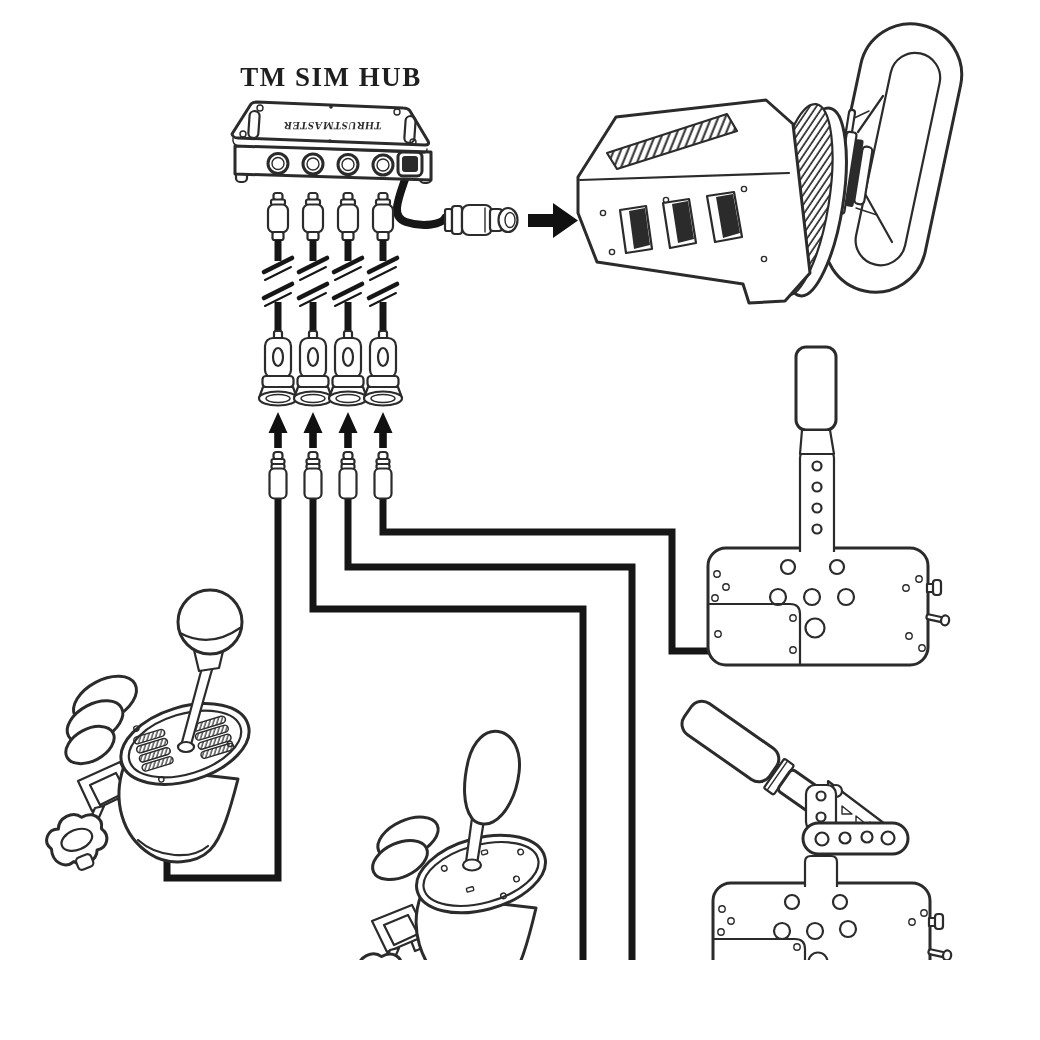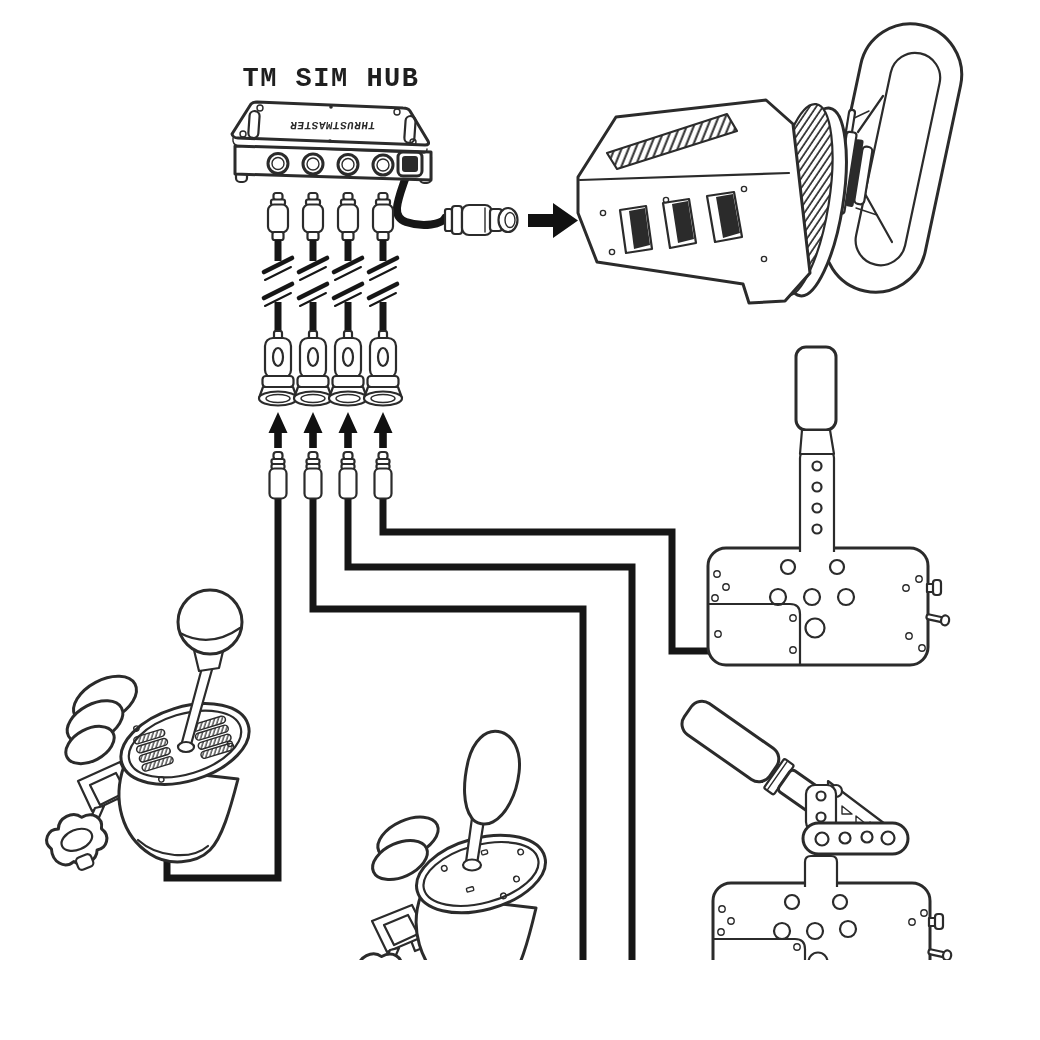--- a/index.html
+++ b/index.html
@@ -1,20 +1,20 @@
 <!DOCTYPE html>
 <html style="--line: #2b2b2b; --cable: #161616; --arrow: #111111; --background: #ffffff; --text: #1f1f1f;"><head>
 <meta charset="utf-8">
 <style>
   :root{
     --line:#2b2b2b; --cable:#161616; --arrow:#111111; --background:#ffffff; --text:#1f1f1f;
   }
   html,body{margin:0;padding:0;background:var(--background);}
   .canvas{position:relative;width:1040px;height:960px;background:var(--background);
-          font-family:Liberation Mono, monospace;overflow:hidden;}
+          font-family:Liberation Serif, serif;overflow:hidden;}
   svg{display:block}
   .ln{fill:none;stroke:var(--line);stroke-width:2.2;stroke-linejoin:round;stroke-linecap:round;}
   .edge{stroke:var(--line);stroke-width:2.2;stroke-linejoin:round;}
   .fw{fill:#fff;stroke:var(--line);stroke-width:2.2;stroke-linejoin:round;}
   .fw3{fill:#fff;stroke:var(--line);stroke-width:3;stroke-linejoin:round;}
   .fk{fill:var(--line);stroke:none;}
   .thin{stroke-width:1.4;}
   .cbl{fill:none;stroke:var(--cable);stroke-width:7;stroke-linecap:butt;stroke-linejoin:miter;}
   .cbl8{fill:none;stroke:var(--cable);stroke-width:8;stroke-linecap:round;}
   .brk{stroke:var(--cable);stroke-width:4.6;stroke-linecap:round;fill:none;}

